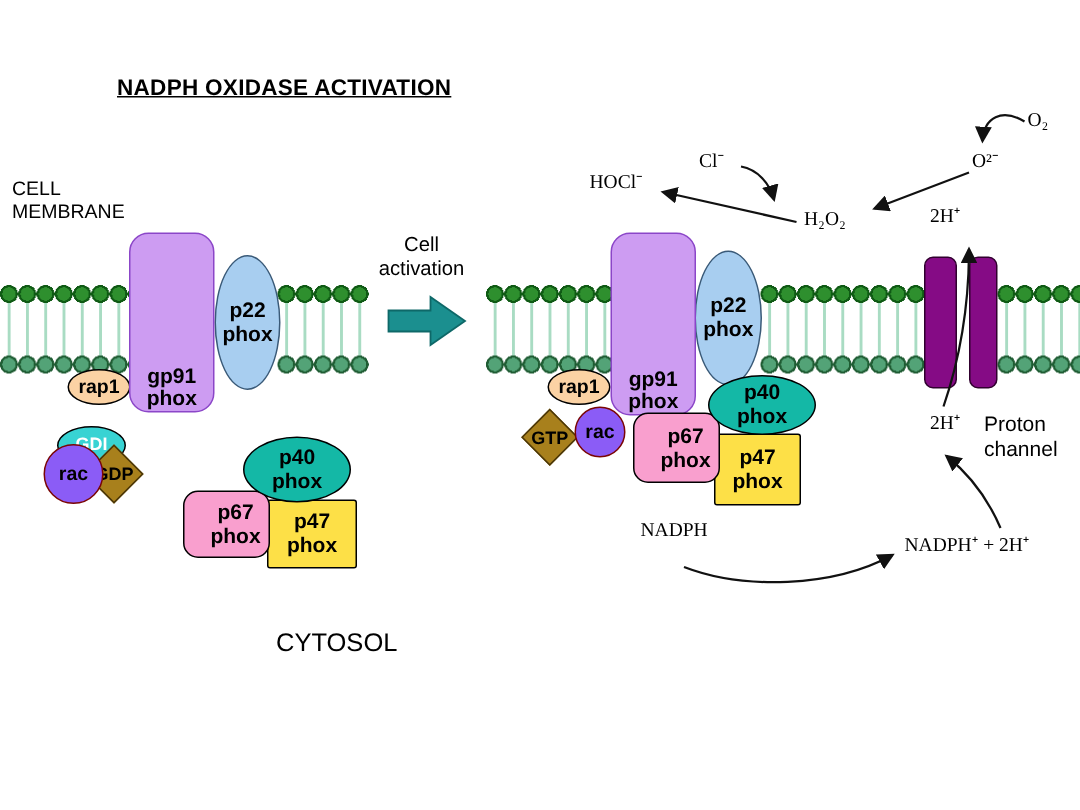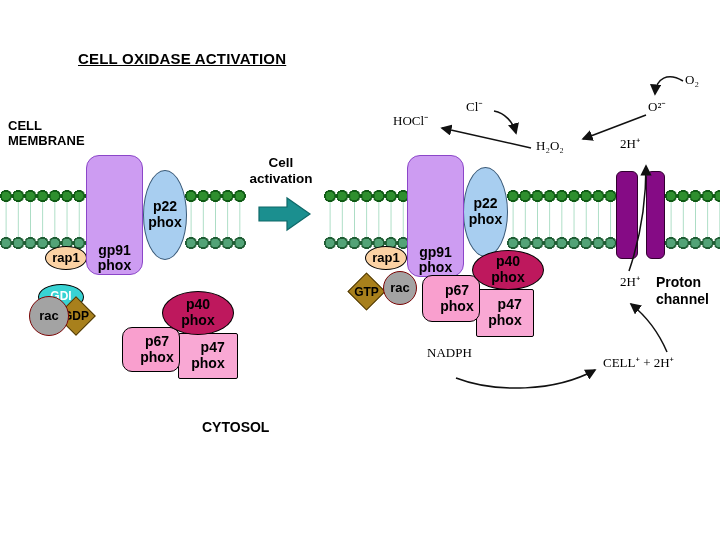--- a/index.html
+++ b/index.html
@@ -2,21 +2,21 @@
 <html><head>
 <meta charset="utf-8">
 <style>
   html,body{margin:0;padding:0;}
   body{
     width:720px;height:540px;position:relative;background:#ffffff;overflow:hidden;
     font-family:"Liberation Sans","DejaVu Sans",sans-serif;color:#000;
   }
   .preline{white-space:pre-line;}
   .lbl{position:absolute;line-height:1.18;}
-  .bold{font-weight:bold;}
+  .bold{font-weight:normal;}
   .ctr{text-align:center;}
 
   
   .membrane{
     position:absolute;top:190px;height:59px;z-index:1;
     background-image:
       radial-gradient(circle at 6px 6px,#2e8f2e 0 4.4px,#0f5a14 4.5px 5.9px,rgba(0,0,0,0) 6px),
       radial-gradient(circle at 6px 6px,#53a377 0 4.4px,#1f5c33 4.5px 5.9px,rgba(0,0,0,0) 6px),
       linear-gradient(to right,rgba(0,0,0,0) 0 5.2px,#a9dcc3 5.2px 6.9px,rgba(0,0,0,0) 6.9px);
     background-repeat:repeat-x,repeat-x,repeat-x;
@@ -27,24 +27,24 @@
   
   .shape{
     position:absolute;box-sizing:border-box;border:1.6px solid #000;
     display:flex;align-items:center;justify-content:center;text-align:center;
     font-weight:bold;line-height:1.12;
   }
   .gp91{background:#cd9cf2;border:1.8px solid #8b46c8;border-radius:13px;font-size:14px;z-index:3;align-items:flex-end;}
   .p22{background:#a8cef0;border:1.6px solid #3a5a78;border-radius:50%;font-size:14px;z-index:2;}
   .rap1{background:#fbd2a4;border-radius:50%;font-size:13px;z-index:2;}
   .gdi{background:#38d3d3;border-radius:50%;font-size:12px;color:#fff;z-index:3;}
-  .rac{background:#a3a3a3;border:1.6px solid #7a0505;border-radius:50%;font-size:13px;z-index:4;}
-  .p40{background:#be185d;border-radius:50%;font-size:14px;z-index:5;}
+  .rac{background:#8b5cf6;border:1.6px solid #7a0505;border-radius:50%;font-size:13px;z-index:4;}
+  .p40{background:#14b8a6;border-radius:50%;font-size:14px;z-index:5;}
   .p67{background:#f99fce;border-radius:10px;font-size:14px;z-index:4;padding-left:12px;}
-  .p47{background:#f9a8d4;border-radius:2px;font-size:14px;z-index:3;text-align:right;}
+  .p47{background:#fde047;border-radius:2px;font-size:14px;z-index:3;}
   .channel-bar{position:absolute;background:#850b85;border:1.5px solid #30002e;border-radius:6px;box-sizing:border-box;z-index:2;}
 
   .diamond{position:absolute;background:#a8801c;border:1.5px solid #4a3608;transform:rotate(45deg);box-sizing:border-box;z-index:3;}
   .diamond span{position:absolute;inset:0;display:flex;align-items:center;justify-content:center;
     transform:rotate(-45deg);font-weight:bold;font-size:12px;color:#000;}
 
   
   svg.overlay{position:absolute;left:0;top:0;z-index:7;pointer-events:none;}
 
   .lbl{z-index:8;}
@@ -137,31 +137,31 @@
 
   <path d="M 683 81 C 668 72, 656 78, 655 94" fill="none" stroke="#111" stroke-width="1.5" marker-end="url(#ah)"></path>
   <path d="M 646 115 L 583 139" fill="none" stroke="#111" stroke-width="1.5" marker-end="url(#ah)"></path>
   <path d="M 494 111 C 505 113, 513 122, 516 133" fill="none" stroke="#111" stroke-width="1.5" marker-end="url(#ah)"></path>
   <path d="M 531 148 L 442 128" fill="none" stroke="#111" stroke-width="1.5" marker-end="url(#ah)"></path>
   <path d="M 456 378 C 495 393, 555 392, 595 370" fill="none" stroke="#111" stroke-width="1.5" marker-end="url(#ah)"></path>
   <path d="M 667 352 C 658 331, 646 316, 631 304" fill="none" stroke="#111" stroke-width="1.5" marker-end="url(#ah)"></path>
   <path d="M 629 271 C 641 236, 646 203, 646 166" fill="none" stroke="#111" stroke-width="1.5" marker-end="url(#ah)"></path>
 </svg>
 
-<span class="lbl title" style="left:78px;top:50px">CELL OXIDASE ACTIVATION</span>
+<span class="lbl title" style="left:78px;top:50px">NADPH OXIDASE ACTIVATION</span>
 
 <span class="lbl bold preline" style="left:8px;top:118px;font-size:13px">CELL
 MEMBRANE</span>
 <span class="lbl bold preline ctr" style="left:238px;top:155px;width:86px;font-size:13.5px">Cell
 activation</span>
-<span class="lbl bold" style="left:202px;top:419px;font-size:14px">CYTOSOL</span>
+<span class="lbl bold" style="left:184px;top:419px;font-size:17px">CYTOSOL</span>
 <span class="lbl bold preline" style="left:656px;top:274px;font-size:14px">Proton
 channel</span>
 
 <span class="lbl chem" style="left:685px;top:72px">O₂</span>
 <span class="lbl chem" style="left:648px;top:99px">O²⁻</span>
 <span class="lbl chem" style="left:536px;top:138px">H₂O₂</span>
 <span class="lbl chem" style="left:466px;top:99px">Cl⁻</span>
 <span class="lbl chem" style="left:393px;top:113px">HOCl⁻</span>
 <span class="lbl chem" style="left:620px;top:136px">2H⁺</span>
 <span class="lbl chem" style="left:620px;top:274px">2H⁺</span>
 <span class="lbl chem" style="left:427px;top:345px">NADPH</span>
-<span class="lbl chem" style="left:603px;top:355px">CELL⁺ + 2H⁺</span>
+<span class="lbl chem" style="left:603px;top:355px">NADPH⁺ + 2H⁺</span>
 
 </body></html>

